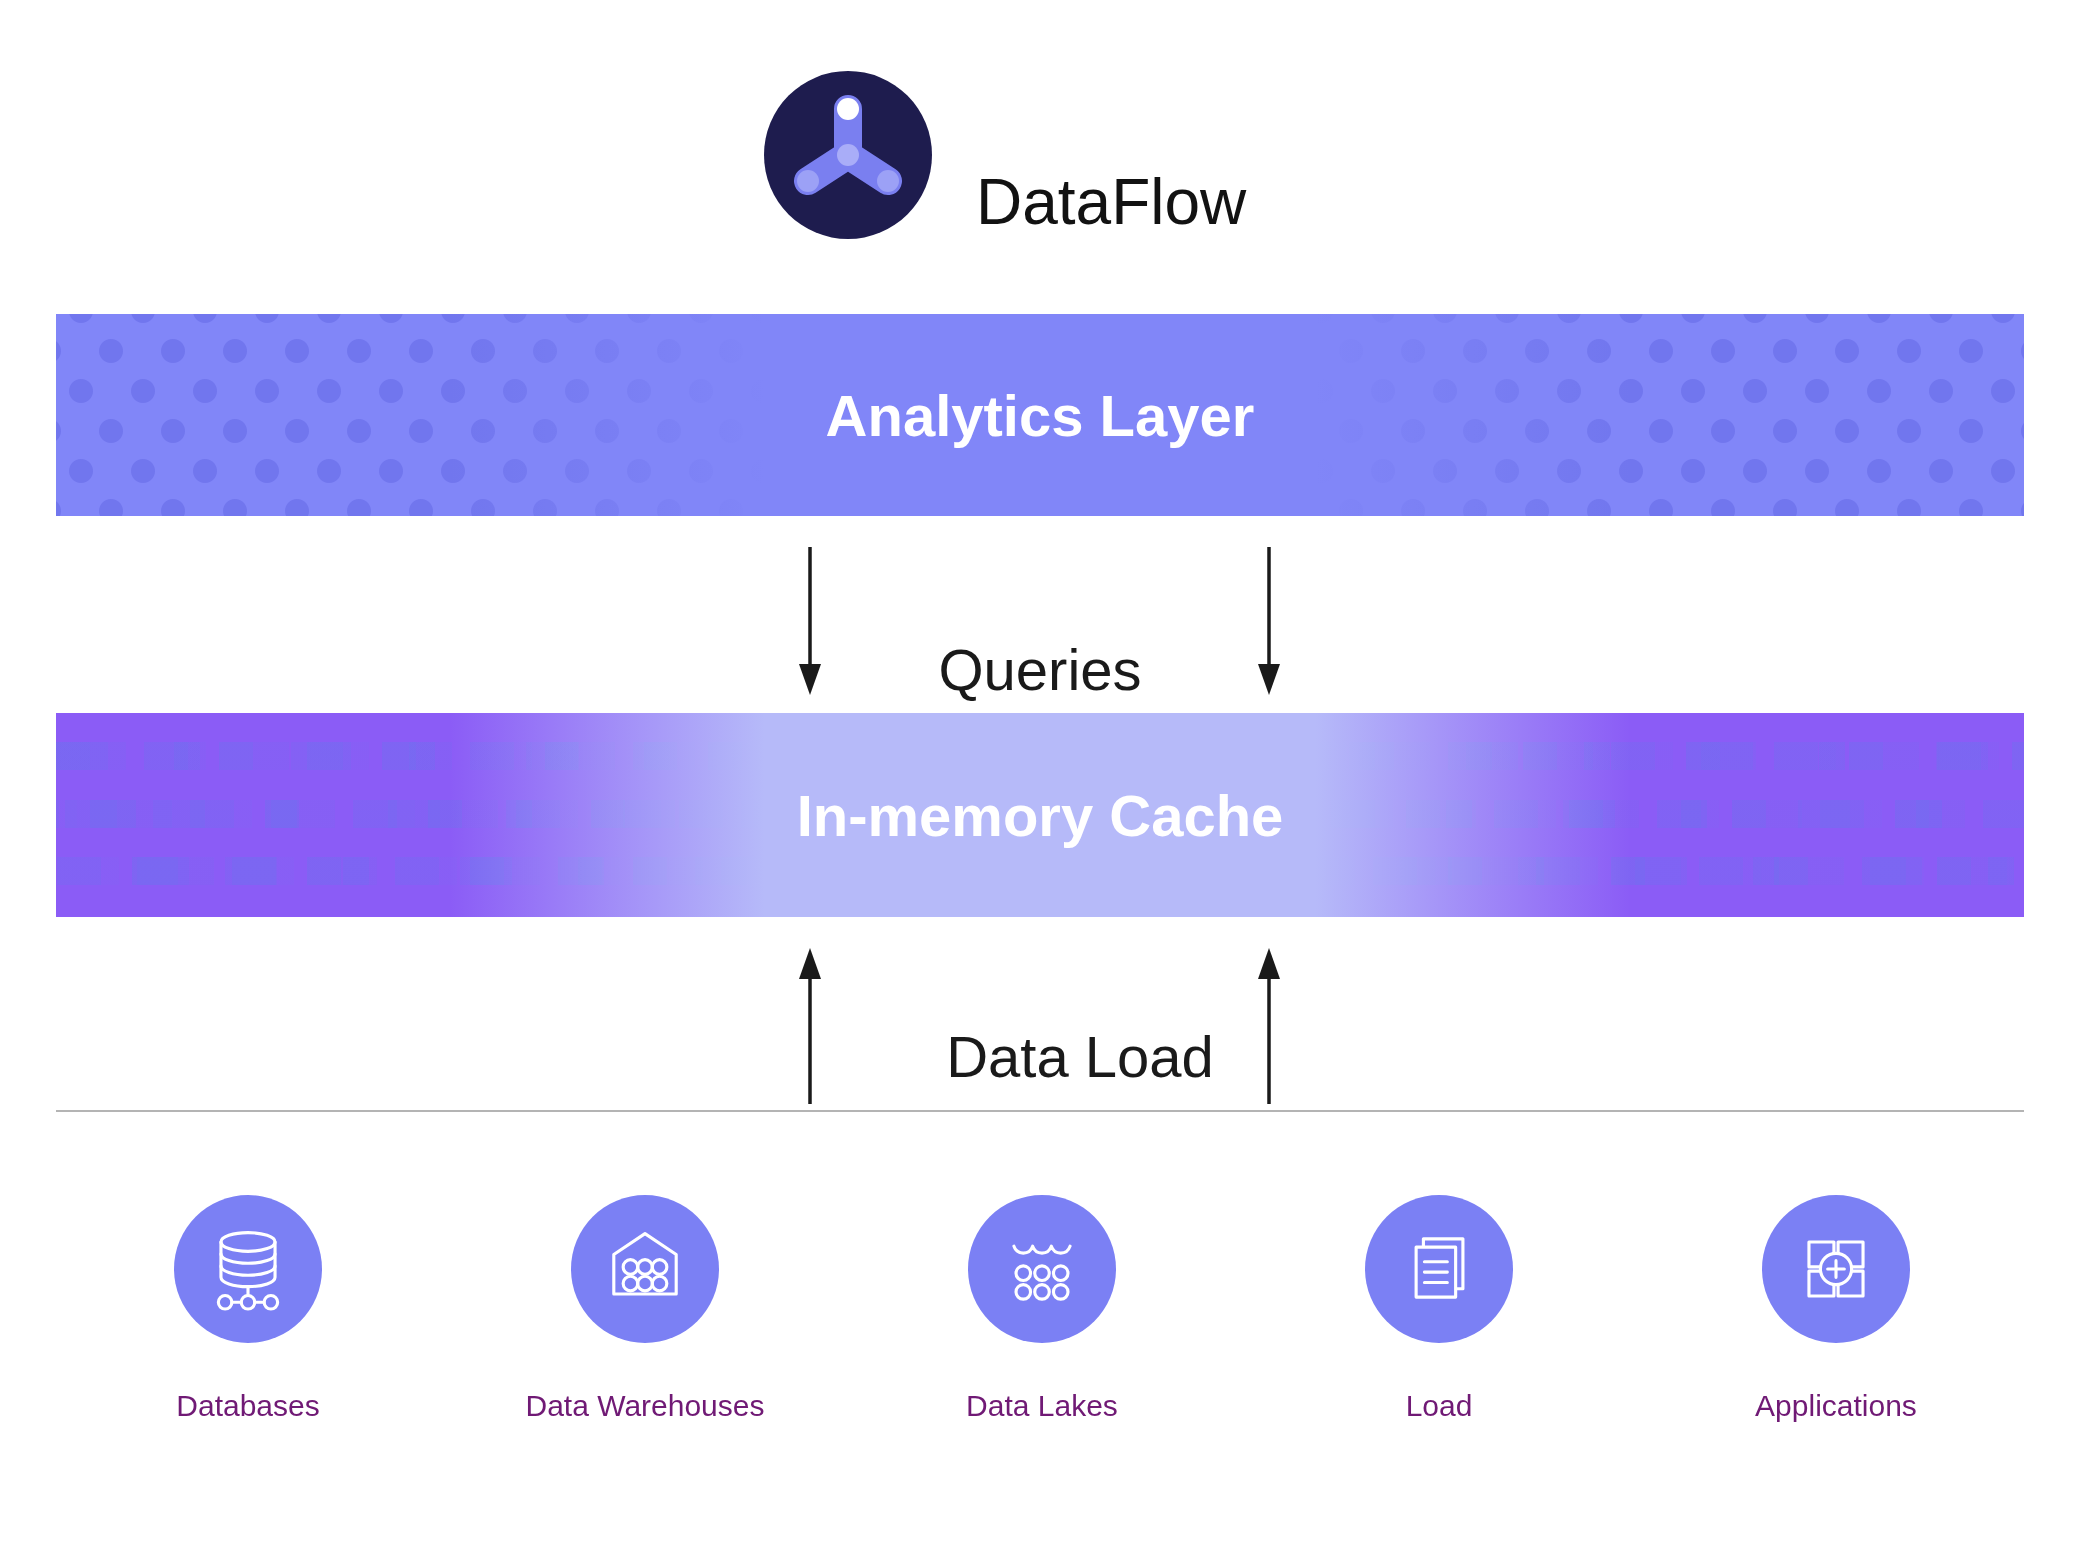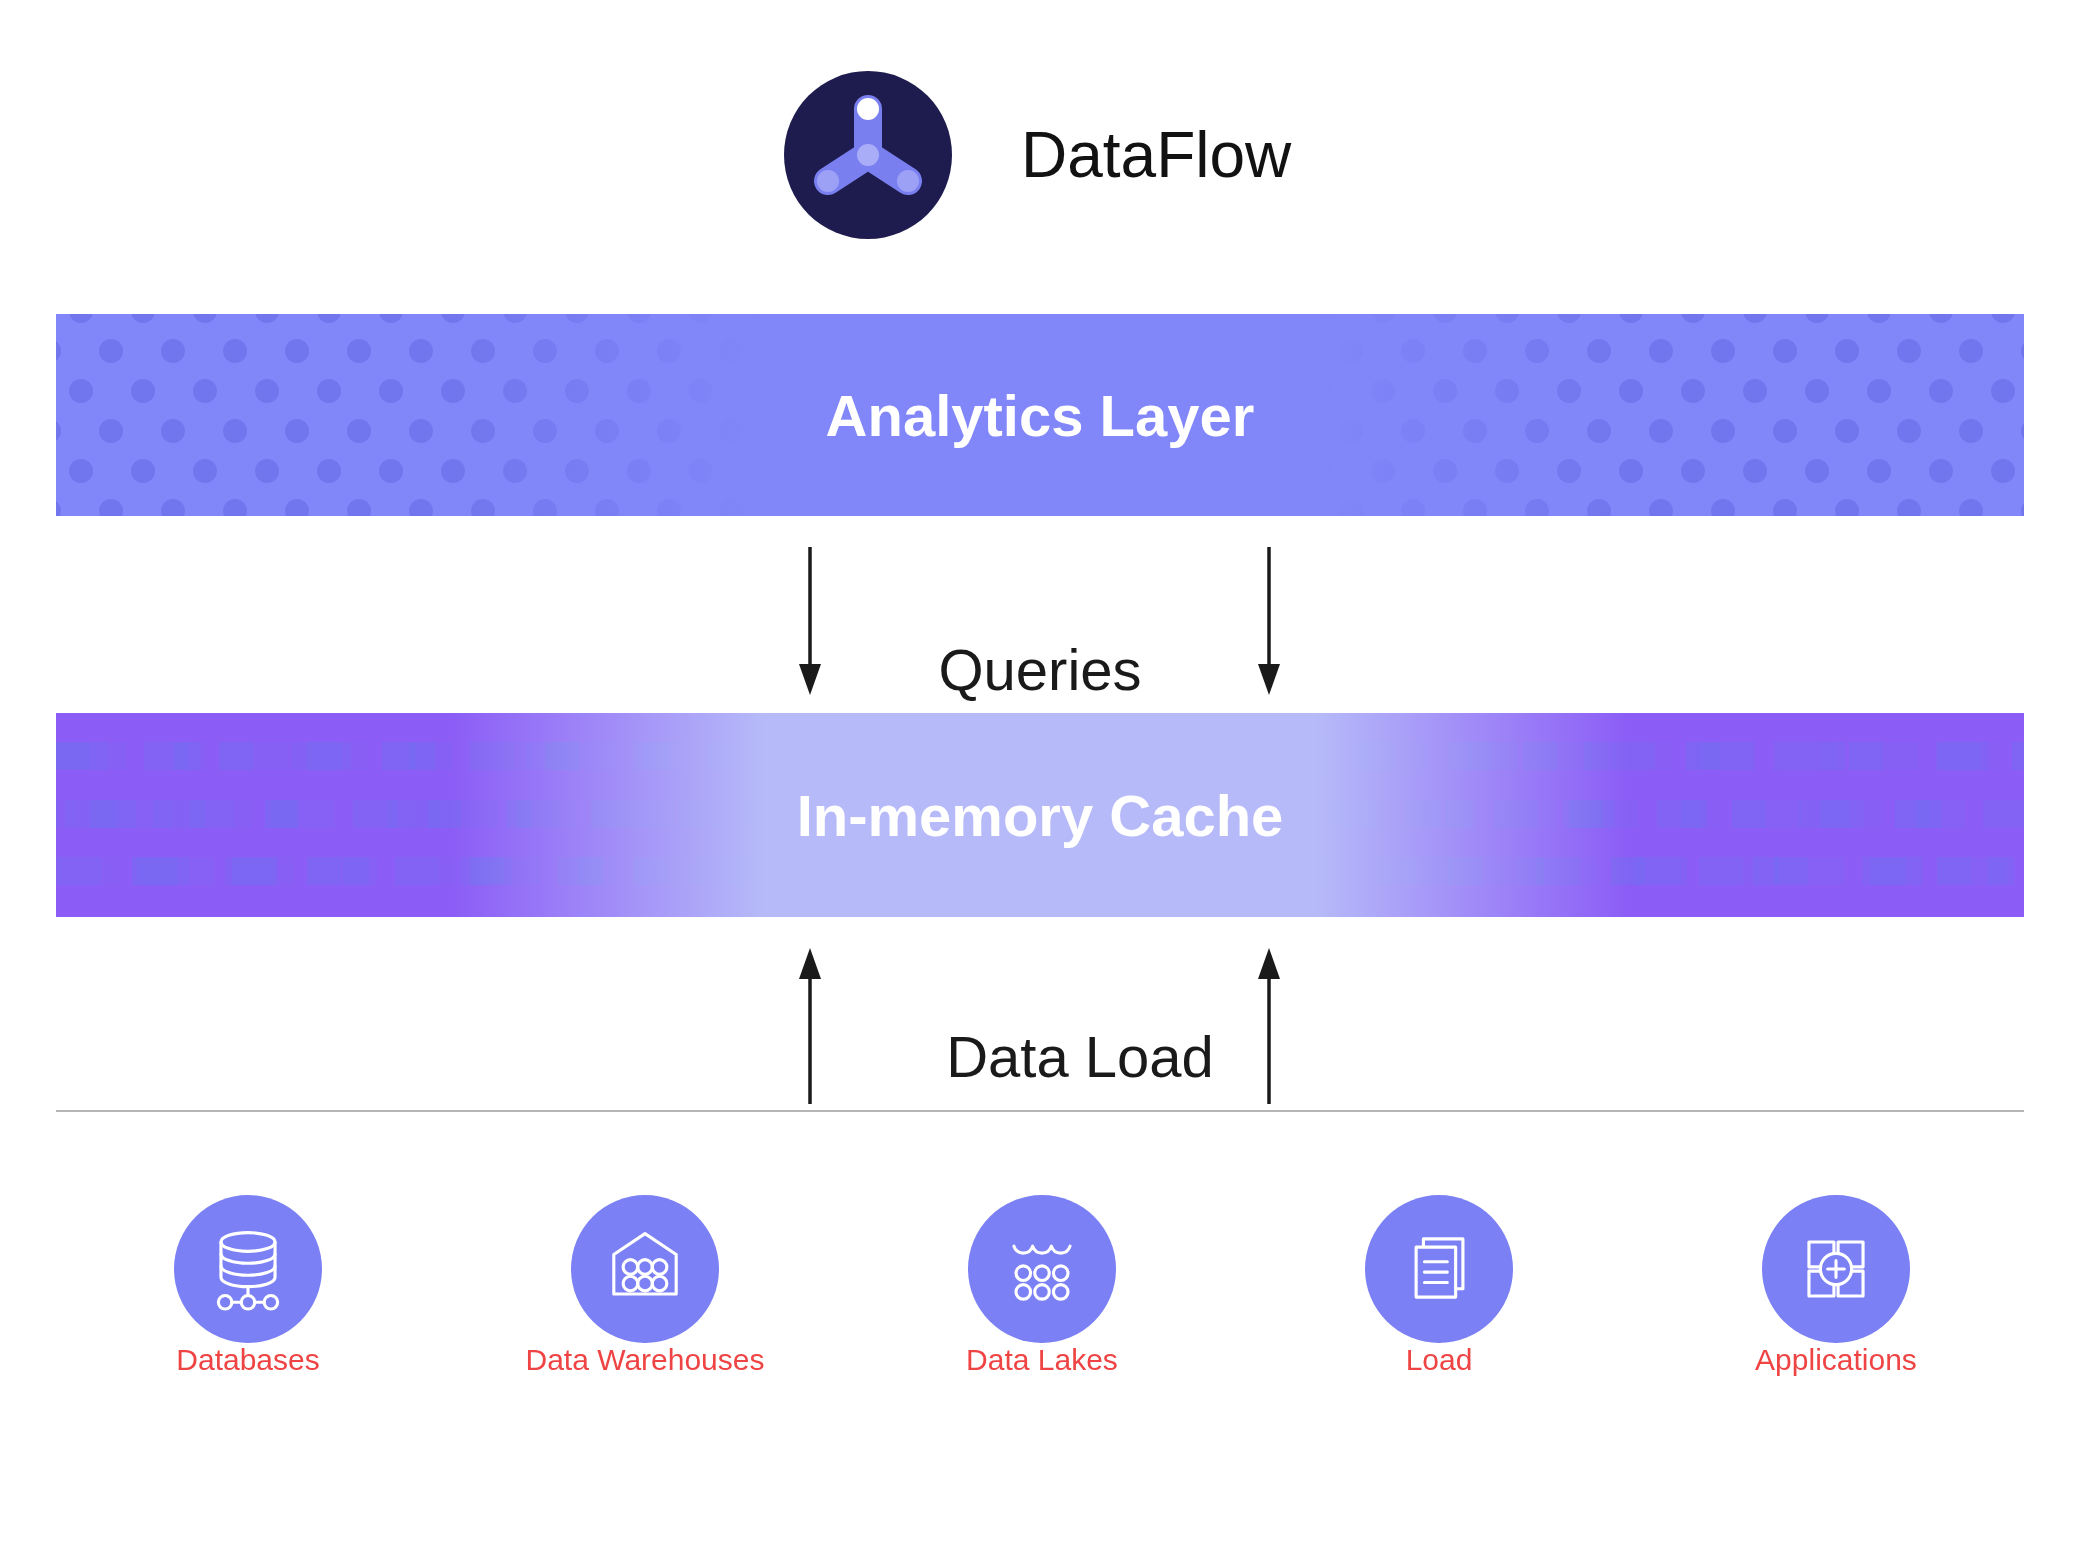--- a/index.html
+++ b/index.html
@@ -1,21 +1,21 @@
 <!DOCTYPE html>
 <html><head>
 <meta charset="utf-8">
 <style>
   html,body{margin:0;padding:0;background:#ffffff;}
   body{width:2080px;height:1562px;position:relative;overflow:hidden;
        font-family:"Liberation Sans","DejaVu Sans",sans-serif;color:#141414;}
   .canvas{position:absolute;inset:0;}
 
   
-  .header{position:absolute;left:784px;top:71px;display:flex;align-items:center;gap:69px;}
+  .header{position:absolute;left:764px;top:71px;display:flex;align-items:flex-end;gap:44px;}
   .logo{width:168px;height:168px;flex:0 0 auto;}
   .app-title{font-size:64px;font-weight:400;letter-spacing:0;color:#121212;}
 
   
   .band{position:absolute;left:56px;width:1968px;overflow:hidden;}
   .band-label{position:absolute;inset:0;display:flex;align-items:center;justify-content:center;
               color:#ffffff;font-size:58px;font-weight:700;z-index:3;}
 
   .band-analytics{top:314px;height:202px;background:#8186F8;}
   .dots{position:absolute;inset:0;z-index:1;
@@ -57,21 +57,21 @@
   .arr-l2{left:1254px;top:948px;height:156px;}
 
   
   .divider{position:absolute;left:56px;top:1110px;width:1968px;height:2px;background:#b4b4b4;}
 
   
   .source{position:absolute;top:1195px;width:360px;text-align:center;}
   .source-circle{width:148px;height:148px;border-radius:50%;background:#7B80F4;
                  margin:0 auto;display:flex;align-items:center;justify-content:center;}
   .source-circle svg{width:104px;height:104px;}
-  .source-label{font-size:30px;color:#ef4444;}
+  .source-label{margin-top:46px;font-size:30px;color:#701a75;}
   .s0{left:68px;} .s1{left:465px;} .s2{left:862px;} .s3{left:1259px;} .s4{left:1656px;}
 
   .glyph{stroke:#ffffff;stroke-width:3;fill:none;stroke-linecap:round;stroke-linejoin:round;}
 </style>
 </head>
 <body>
 
 <div class="canvas">
 
   <div class="header">

